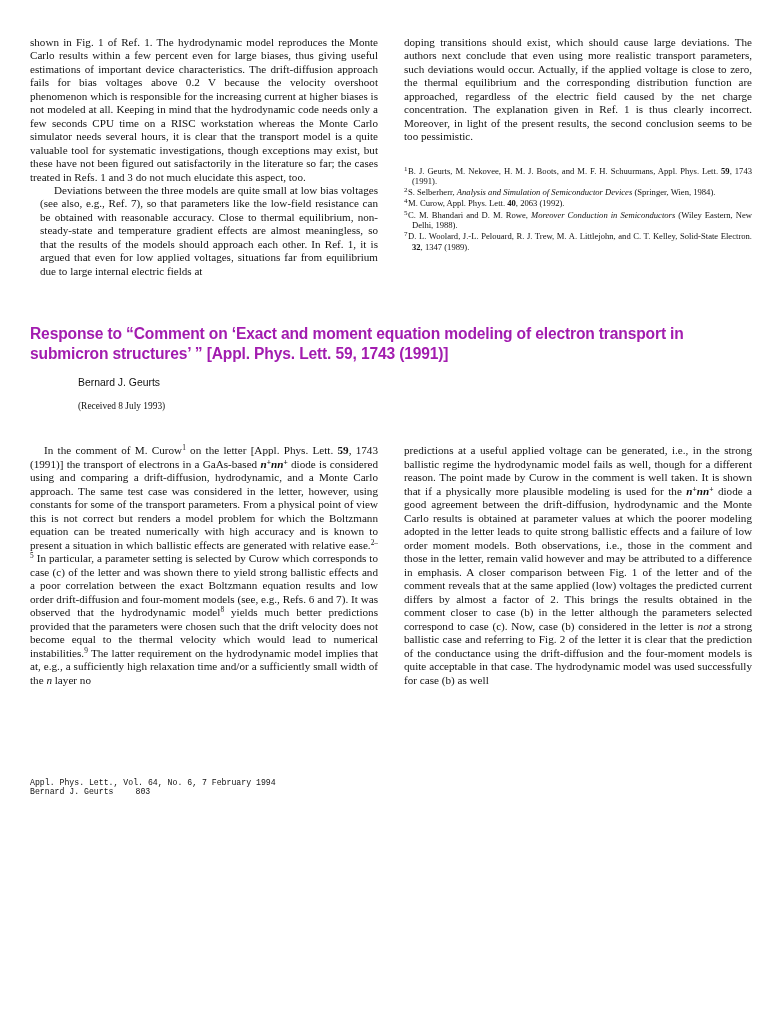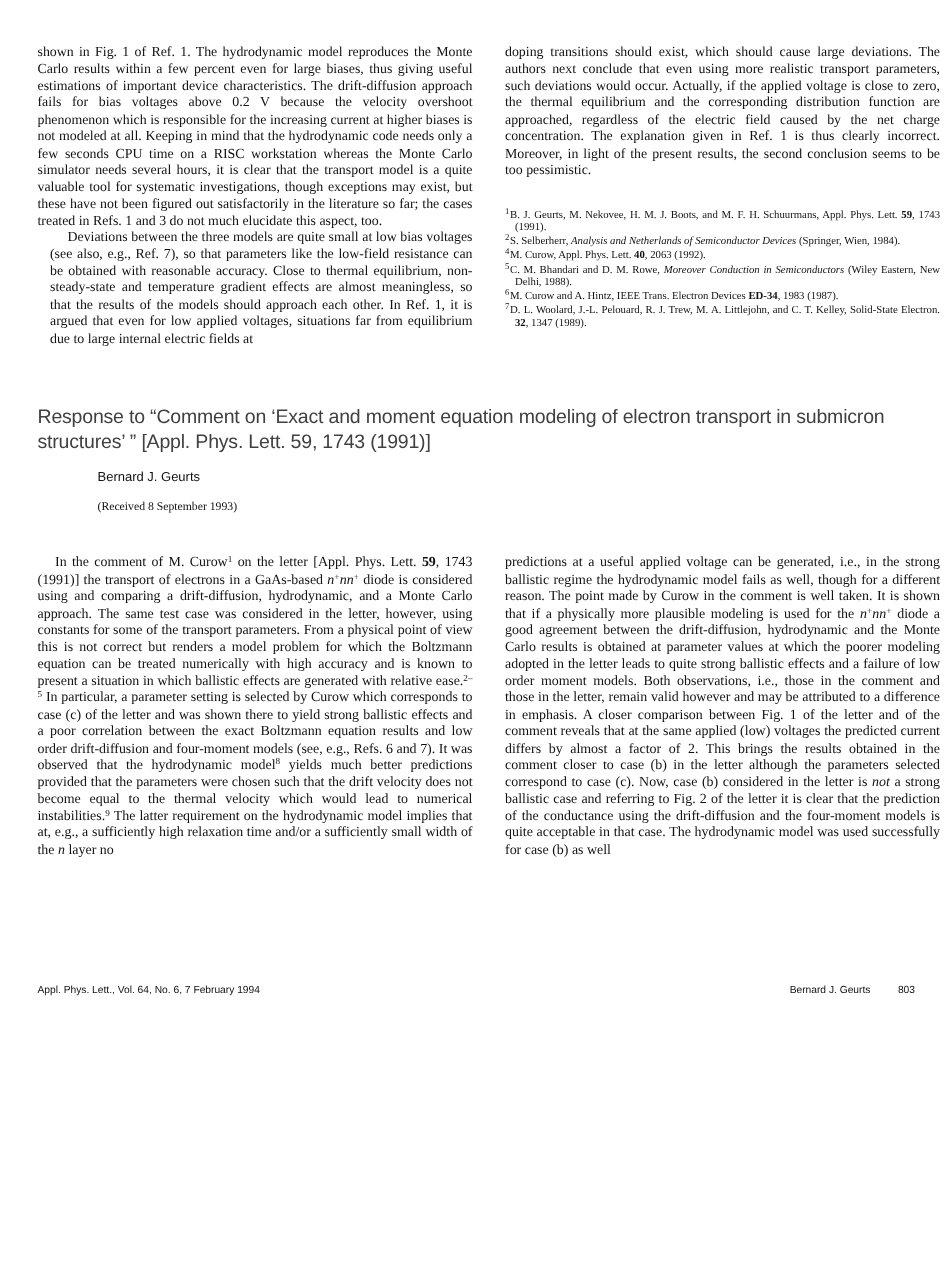--- a/index.html
+++ b/index.html
@@ -75,26 +75,26 @@
   }
   .ref i { font-style: italic; }
   .ref b { font-weight: bold; }
 
   
   .article-head {
     margin-top: 46px;
   }
   .article-title {
     font-family: "Liberation Sans", "DejaVu Sans", sans-serif;
-    font-weight: normal;
+    font-weight: bold;
     font-size: 15.6px;
     line-height: 19.6px;
     letter-spacing: -0.15px;
     margin: 0;
-    color: #404040;
+    color: #a21caf;
   }
   .author-block {
     margin-top: 13px;
     padding-left: 48px;
   }
   .author-name {
     font-family: "Liberation Sans", "DejaVu Sans", sans-serif;
     font-size: 10.4px;
     line-height: 13px;
     margin: 0;
@@ -123,41 +123,43 @@
     line-height: 13.5px;
   }
 
   
   .footer {
     position: absolute;
     left: 30px;
     right: 28px;
     bottom: 14px;
     display: flex;
-    align-items: flex-end;
+    align-items: flex-start;
     justify-content: space-between;
-    font-family: Liberation Sans, sans-serif;
+    font-family: Liberation Mono, monospace;
     font-size: 8.2px;
     color: #111;
+    flex-direction: column;
   }
   .footer-right {
     display: flex;
     align-items: baseline;
     gap: 22px;
   }
 
   
   sup.refmark {
     font-size: 0.66em;
     vertical-align: 0.48em;
     line-height: 0;
   }
   .math {
     font-style: italic;
     font-family: "Liberation Serif", "DejaVu Serif", serif;
+    font-weight: bold;
   }
   .math sup {
     font-style: normal;
     font-size: 0.68em;
     vertical-align: 0.42em;
     line-height: 0;
   }
   em { }
   b  { font-weight: bold; }
 </style>
@@ -174,45 +176,42 @@
     </div>
 
     <div class="col">
       <p class="bodytext">doping transitions should exist, which should cause large deviations. The authors next conclude that even using more realistic transport parameters, such deviations would occur. Actually, if the applied voltage is close to zero, the thermal equilibrium and the corresponding distribution function are approached, regardless of the electric field caused by the net charge concentration. The explanation given in Ref. 1 is thus clearly incorrect. Moreover, in light of the present results, the second conclusion seems to be too pessimistic.</p>
 
       <div class="refs">
         <p class="ref">
           <sup>1</sup><span>B. J. Geurts, M. Nekovee, H. M. J. Boots, and M. F. H. Schuurmans, Appl. Phys. Lett. <b>59</b>, 1743 (1991).</span>
         </p>
         <p class="ref">
-          <sup>2</sup><span>S. Selberherr, <i>Analysis and Netherlands of Semiconductor Devices</i> (Springer, Wien, 1984).</span>
+          <sup>2</sup><span>S. Selberherr, <i>Analysis and Simulation of Semiconductor Devices</i> (Springer, Wien, 1984).</span>
         </p>
         <p class="ref">
           <sup>4</sup><span>M. Curow, Appl. Phys. Lett. <b>40</b>, 2063 (1992).</span>
         </p>
         <p class="ref">
           <sup>5</sup><span>C. M. Bhandari and D. M. Rowe, <i>Moreover Conduction in Semiconductors</i> (Wiley Eastern, New Delhi, 1988).</span>
-        </p>
-        <p class="ref">
-          <sup>6</sup><span>M. Curow and A. Hintz, IEEE Trans. Electron Devices <b>ED-34</b>, 1983 (1987).</span>
         </p>
         <p class="ref">
           <sup>7</sup><span>D. L. Woolard, J.-L. Pelouard, R. J. Trew, M. A. Littlejohn, and C. T. Kelley, Solid-State Electron. <b>32</b>, 1347 (1989).</span>
         </p>
       </div>
     </div>
 
   </div>
 
   <div class="article-head">
     <h1 class="article-title">Response to “Comment on ‘Exact and moment equation modeling of electron transport in submicron structures’ ” [Appl. Phys. Lett. 59, 1743 (1991)]</h1>
 
     <div class="author-block">
       <p class="author-name">Bernard J. Geurts</p>
-      <p class="received">(Received 8 September 1993)</p>
+      <p class="received">(Received 8 July 1993)</p>
     </div>
   </div>
 
   <div class="cols lower-body">
     <div class="col">
       <p class="bodytext indent">In the comment of M. Curow<sup class="refmark">1</sup> on the letter [Appl. Phys. Lett. <b>59</b>, 1743 (1991)] the transport of electrons in a GaAs-based <span class="math">n<sup>+</sup>nn<sup>+</sup></span> diode is considered using and comparing a drift-diffusion, hydrodynamic, and a Monte Carlo approach. The same test case was considered in the letter, however, using constants for some of the transport parameters. From a physical point of view this is not correct but renders a model problem for which the Boltzmann equation can be treated numerically with high accuracy and is known to present a situation in which ballistic effects are generated with relative ease.<sup class="refmark">2–5</sup> In particular, a parameter setting is selected by Curow which corresponds to case (c) of the letter and was shown there to yield strong ballistic effects and a poor correlation between the exact Boltzmann equation results and low order drift-diffusion and four-moment models (see, e.g., Refs. 6 and 7). It was observed that the hydrodynamic model<sup class="refmark">8</sup> yields much better predictions provided that the parameters were chosen such that the drift velocity does not become equal to the thermal velocity which would lead to numerical instabilities.<sup class="refmark">9</sup> The latter requirement on the hydrodynamic model implies that at, e.g., a sufficiently high relaxation time and/or a sufficiently small width of the <em>n</em> layer no</p>
     </div>
     <div class="col">
       <p class="bodytext">predictions at a useful applied voltage can be generated, i.e., in the strong ballistic regime the hydrodynamic model fails as well, though for a different reason. The point made by Curow in the comment is well taken. It is shown that if a physically more plausible modeling is used for the <span class="math">n<sup>+</sup>nn<sup>+</sup></span> diode a good agreement between the drift-diffusion, hydrodynamic and the Monte Carlo results is obtained at parameter values at which the poorer modeling adopted in the letter leads to quite strong ballistic effects and a failure of low order moment models. Both observations, i.e., those in the comment and those in the letter, remain valid however and may be attributed to a difference in emphasis. A closer comparison between Fig. 1 of the letter and of the comment reveals that at the same applied (low) voltages the predicted current differs by almost a factor of 2. This brings the results obtained in the comment closer to case (b) in the letter although the parameters selected correspond to case (c). Now, case (b) considered in the letter is <em>not</em> a strong ballistic case and referring to Fig. 2 of the letter it is clear that the prediction of the conductance using the drift-diffusion and the four-moment models is quite acceptable in that case. The hydrodynamic model was used successfully for case (b) as well</p>
     </div>

